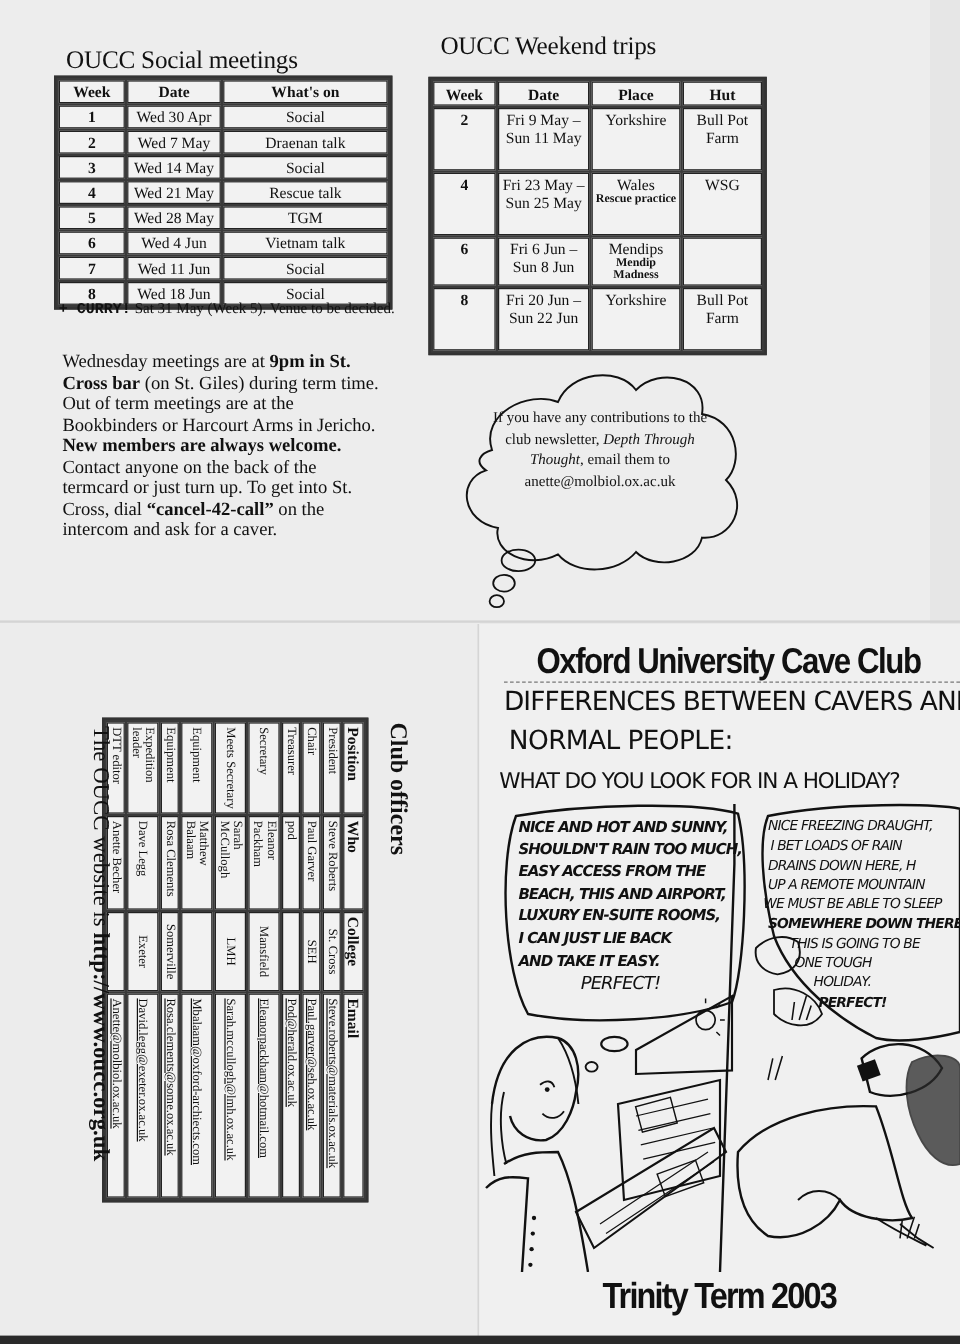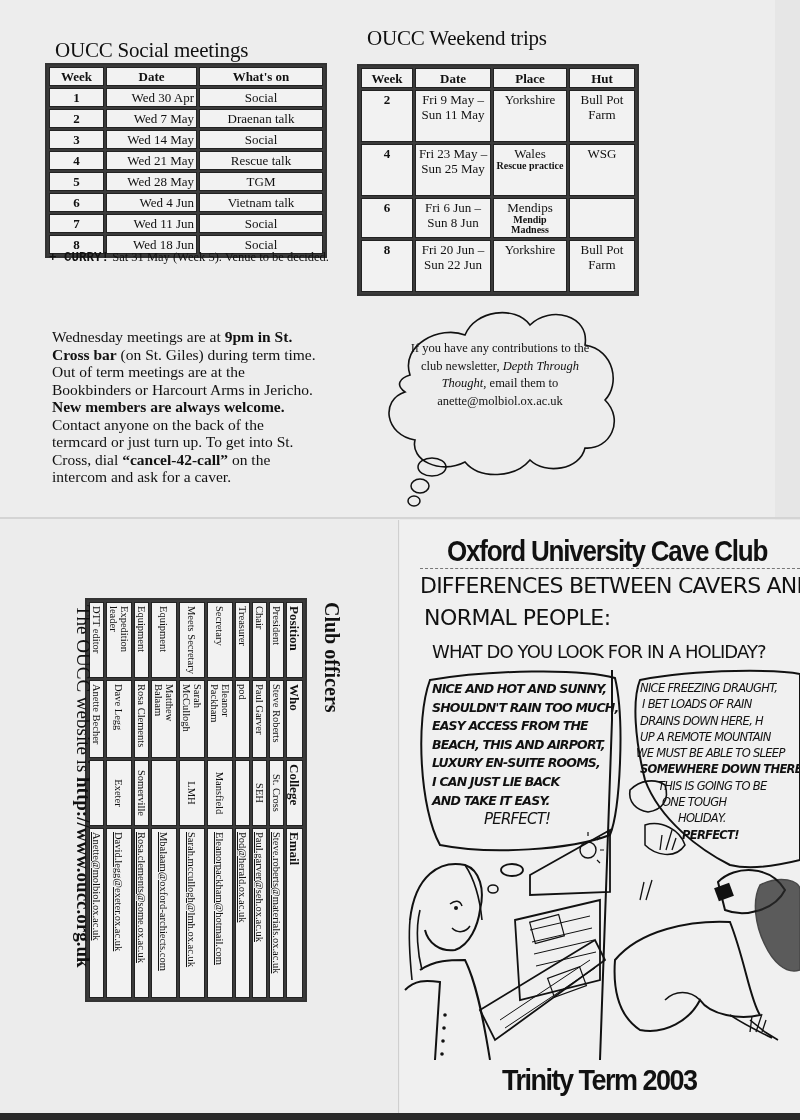--- a/index.html
+++ b/index.html
@@ -45,31 +45,31 @@
       text-align: center;
       font-size: 13px;
       line-height: 15px;
       padding: 1px 2px;
       font-weight: normal;
     }
     table.grid th { font-weight: bold; }
     #social-table { left: 45px; top: 63px; width: 282px; }
     #social-table td, #social-table th { height: 19px; }
     #social-table td.wk { font-weight: bold; width: 55px; }
-    #social-table td.dt { width: 91px; text-align: right; }
+    #social-table td.dt { width: 78px; }
 
     .curry {
       position: absolute; left: 48px; top: 250px; width: 282px;
       text-align: center; font-size: 12.5px; line-height: 15px;
     }
     .curry b { font-weight: bold; font-family: Liberation Mono, monospace; }
 
     .info-para {
       position: absolute; left: 52px; top: 293px; width: 265px;
-      font-size: 15.5px; line-height: 17.5px; margin-top: 35px;
+      font-size: 15.5px; line-height: 17.5px;
     }
     .info-para b { font-weight: bold; }
 
     
     #trips-table { left: 357px; top: 64px; width: 282px; }
     #trips-table td, #trips-table th { vertical-align: top; }
     #trips-table th { height: 20px; vertical-align: middle; }
     #trips-table td.wk { font-weight: bold; width: 52px; }
     #trips-table td.dt { width: 76px; }
     #trips-table td.pl { width: 74px; }
@@ -141,21 +141,21 @@
       font-weight: bold; font-size: 27px; letter-spacing: -1.5px;
       transform: scaleY(1.12); transform-origin: 0 0;
       color: #111;
     }
     .hand {
       font-family: "DejaVu Sans", "Liberation Sans", sans-serif;
       position: absolute; color: #111; white-space: nowrap;
     }
     .cartoon-heading-1 { left: 420px; top: 573px; font-size: 22px; letter-spacing: -0.8px; }
     .cartoon-heading-2 { left: 424px; top: 605px; font-size: 22px; letter-spacing: -0.5px; }
-    .cartoon-question { left: 416px; top: 641px; font-size: 18px; letter-spacing: -0.9px; margin-left: 16px; }
+    .cartoon-question { left: 416px; top: 641px; font-size: 18px; letter-spacing: -0.9px; }
     .bubble-left-text {
       left: 432px; top: 680px; font-size: 12.5px; line-height: 18.6px; letter-spacing: -0.8px;
       font-style: italic; font-weight: bold;
     }
     .bubble-right-text {
       left: 640px; top: 680px; font-size: 11.5px; line-height: 16.3px; letter-spacing: -0.7px;
       font-style: italic;
     }
     .perfect { font-size: 15px; font-weight: normal; }
     .cartoon-svg { position: absolute; left: 400px; top: 660px; width: 400px; height: 400px; }

